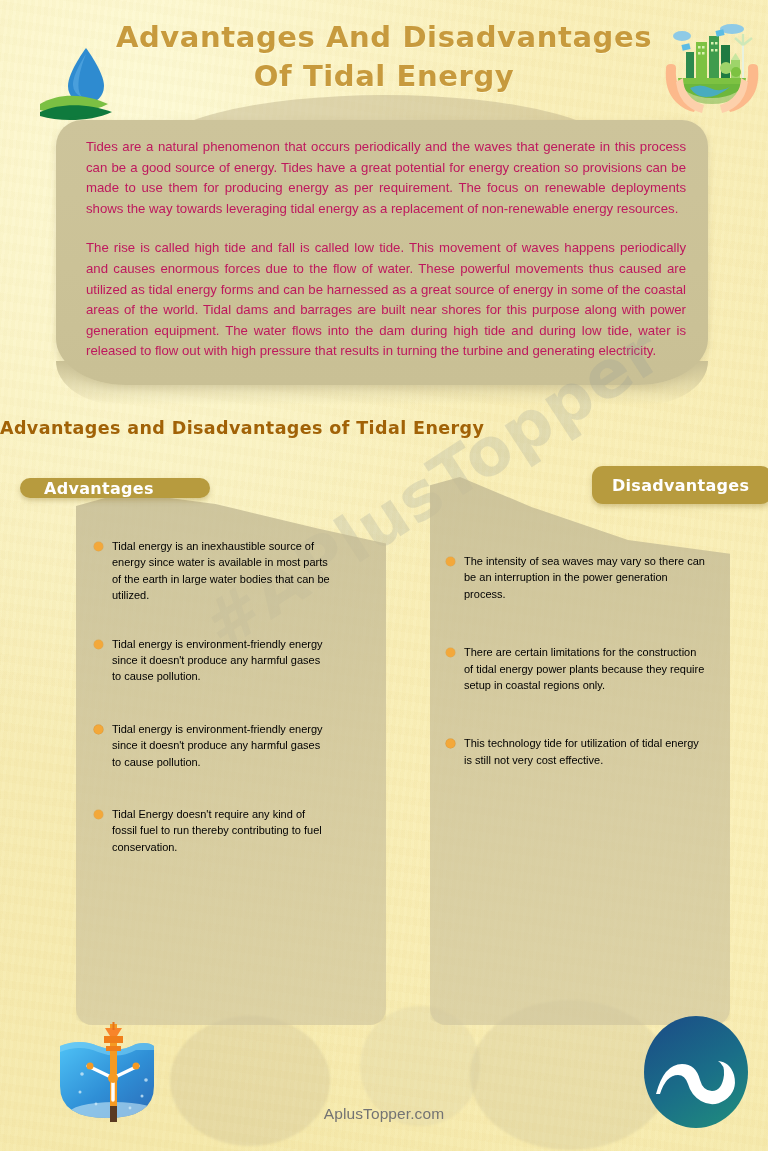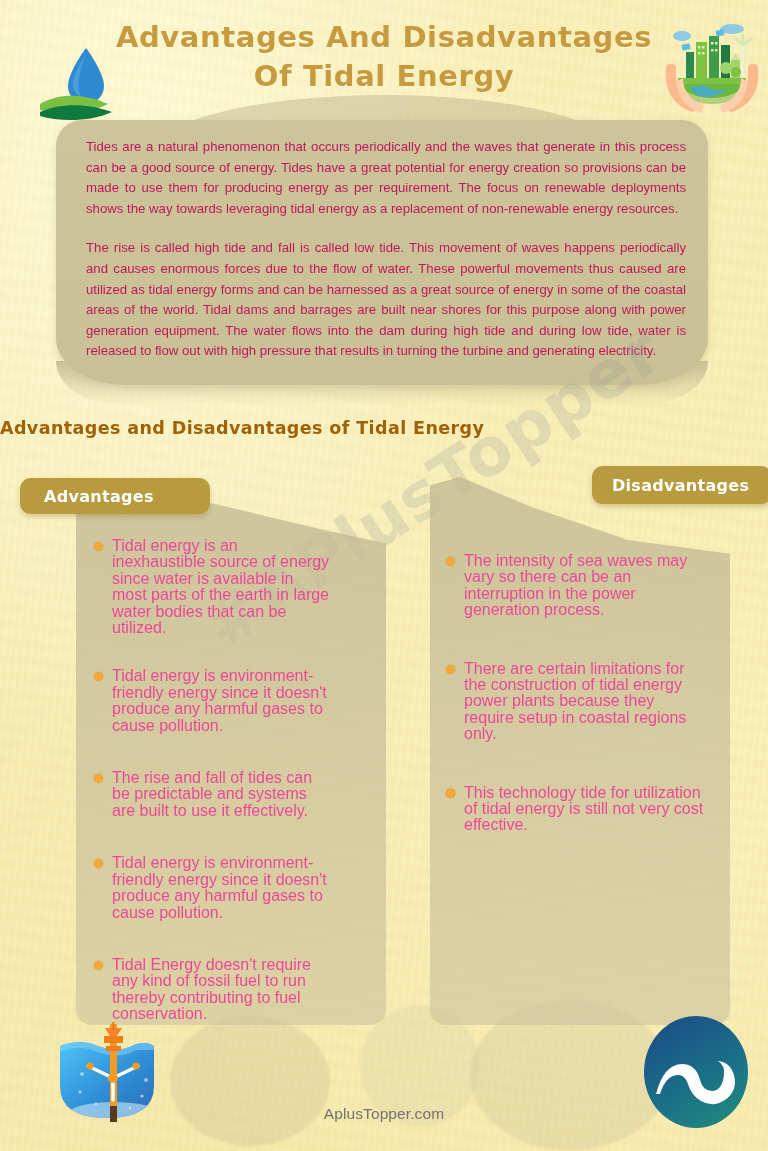--- a/index.html
+++ b/index.html
@@ -81,29 +81,29 @@
     border-radius:0 0 16px 16px;
     clip-path:polygon(0% 1.5%, 10% 0%, 34% 5.5%, 66% 11.5%, 100% 14.0%, 100% 99%, 96% 100%, 4% 100%, 0% 99%);
   }
 
   
   .pill{position:absolute;background:#b79b3e;border-radius:11px;
     box-shadow:0 3px 5px rgba(150,125,55,.35);
     font-family:"DejaVu Sans","Liberation Sans",sans-serif;
     font-weight:bold;color:#ffffff;font-size:16px;
     display:flex;align-items:center;justify-content:center;letter-spacing:.3px;}
-  .pill-adv{left:20px;top:478px;width:166px;height:36px;justify-content:flex-start;padding-left:24px;}
+  .pill-adv{left:20px;top:478px;width:166px;height:20px;justify-content:flex-start;padding-left:24px;}
   .pill-dis{left:592px;top:466px;width:160px;height:38px;justify-content:flex-start;padding-left:20px;}
 
   
   .list{position:absolute;list-style:none;margin:0;padding:0;}
   .list-adv{left:94px;top:538px;width:238px;}
   .list-dis{left:446px;top:553px;width:262px;}
   .list li{position:relative;padding-left:18px;margin-bottom:30px;
-    font-size:16px;line-height:16.4px;color:#ec4899;}
+    font-size:11px;line-height:16.4px;color:#000000;}
   .list-adv li{margin-bottom:32px;}
   .list-adv li:nth-child(3){margin-top:36px;}
   .list-adv li:nth-child(4){margin-top:36px;}
   .list-adv li:nth-child(5){margin-top:36px;}
   .list-dis li{margin-bottom:42px;}
   .bullet{position:absolute;left:0;top:4px;width:9px;height:9px;border-radius:50%;
     background:#f3a83a;box-shadow:0 0 0 .5px rgba(215,140,35,.5);}
 
   
   .tidal-turbine{position:absolute;left:42px;top:1022px;width:148px;height:104px;}
@@ -201,21 +201,20 @@
   <li>
     <span class="bullet"></span>
     <span>Tidal energy is an inexhaustible source of energy since water is available in most parts of the earth in large water bodies that can be utilized.</span>
   </li>
   <li>
     <span class="bullet"></span>
     <span>Tidal energy is environment-friendly energy since it doesn't produce any harmful gases to cause pollution.</span>
   </li>
   <li>
     <span class="bullet"></span>
-    <span>The rise and fall of tides can be predictable and systems are built to use it effectively.</span>
   </li>
   <li>
     <span class="bullet"></span>
     <span>Tidal energy is environment-friendly energy since it doesn't produce any harmful gases to cause pollution.</span>
   </li>
   <li>
     <span class="bullet"></span>
     <span>Tidal Energy doesn't require any kind of fossil fuel to run thereby contributing to fuel conservation.</span>
   </li>
 </ul>

